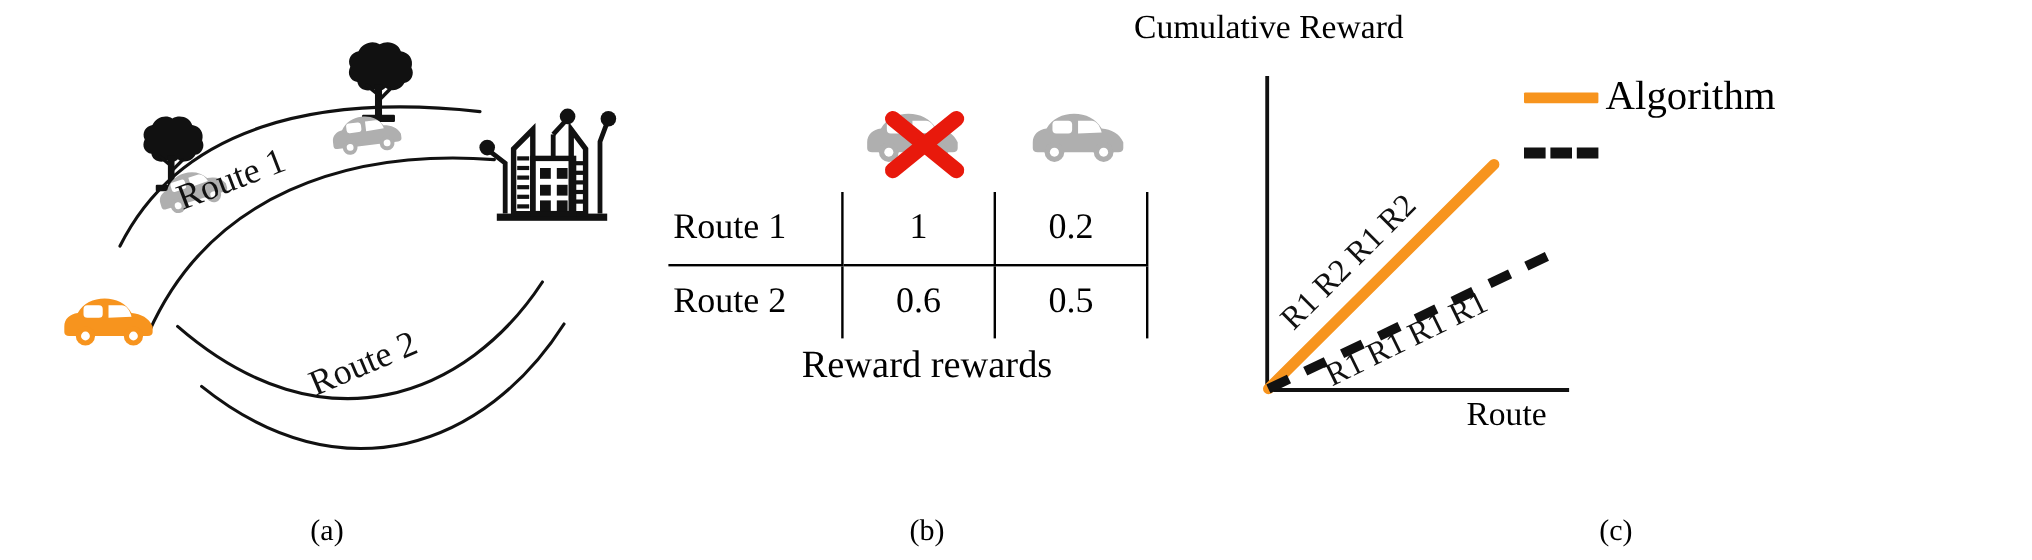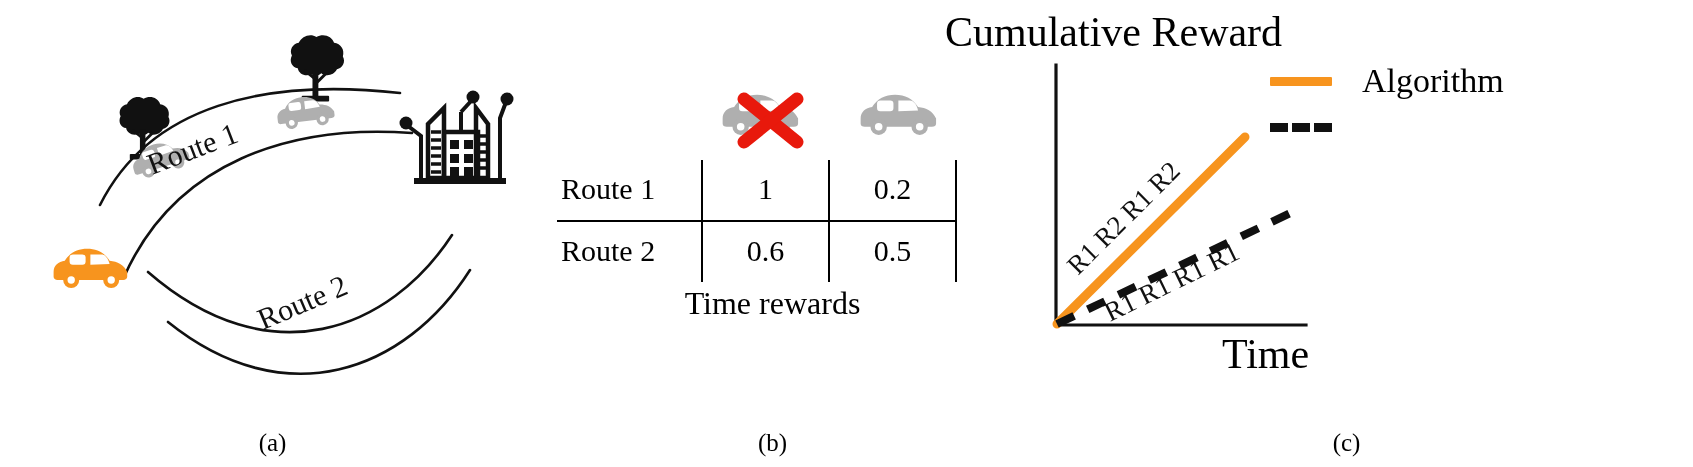--- a/index.html
+++ b/index.html
@@ -74,37 +74,37 @@
   .hdr-icon{position:absolute;top:0;}
 
   
   .legend{
     position:absolute;
     left:270px;top:58px;
   }
   .legend-row{
     display:flex;align-items:center;
     height:46px;
-    gap:30px;
+    gap:6px;
   }
   .legend-swatch{width:62px;height:9px;flex:0 0 auto;}
   .legend-swatch.solid{background:#F7941E;border-radius:1px;}
   .legend-swatch.dashed{
     height:0;border-top:9px dashed #111;
   }
   .legend-label{
     font-size:34px;
     line-height:1;
     font-family:"Liberation Serif","DejaVu Serif",serif;
     white-space:nowrap;
   }
 
   .axis-title{
     position:absolute;
-    font-size:42px;
+    font-size:28px;
     font-family:"Liberation Serif","DejaVu Serif",serif;
     white-space:nowrap;
   }
   #ylabel{left:-55px;top:8px;}
   #xlabel{left:222px;top:330px;}
 </style>
 </head>
 <body>
 
 <div class="figure">
@@ -243,21 +243,21 @@
         </tr>
         <tr class="r2">
           <td class="rowhead">Route 2</td>
           <td class="c1">0.6</td>
           <td class="c2">0.5</td>
           <td class="edge"></td>
         </tr>
       </tbody>
     </table>
 
-    <div class="tbl-caption">Time rewards</div>
+    <div class="tbl-caption">Reward rewards</div>
     <div class="caption">(b)</div>
   </div>
 
   <div class="panel" id="panel-c">
 
     <div class="axis-title" id="ylabel">Cumulative Reward</div>
 
     <div class="legend">
       <div class="legend-row">
         <span class="legend-swatch solid"></span>
@@ -276,17 +276,17 @@
       </g>
 
       <path d="M57,324 L245,137" stroke="#F7941E" stroke-width="9" fill="none" stroke-linecap="round"></path>
 
       <path d="M57,324 L301,208" stroke="#111" stroke-width="8" fill="none" stroke-linecap="butt" stroke-dasharray="19 15"></path>
 
       <text x="78" y="276" font-size="27" fill="#111" font-family="'Liberation Serif','DejaVu Serif',serif" transform="rotate(-45 78 276)">R1 R2 R1 R2</text>
       <text x="110" y="322" font-size="27" fill="#111" font-family="'Liberation Serif','DejaVu Serif',serif" transform="rotate(-26 110 322)">R1 R1 R1 R1</text>
     </svg>
 
-    <div class="axis-title" id="xlabel">Time</div>
+    <div class="axis-title" id="xlabel">Route</div>
     <div class="caption">(c)</div>
   </div>
 
 </div>
 
 </body></html>

